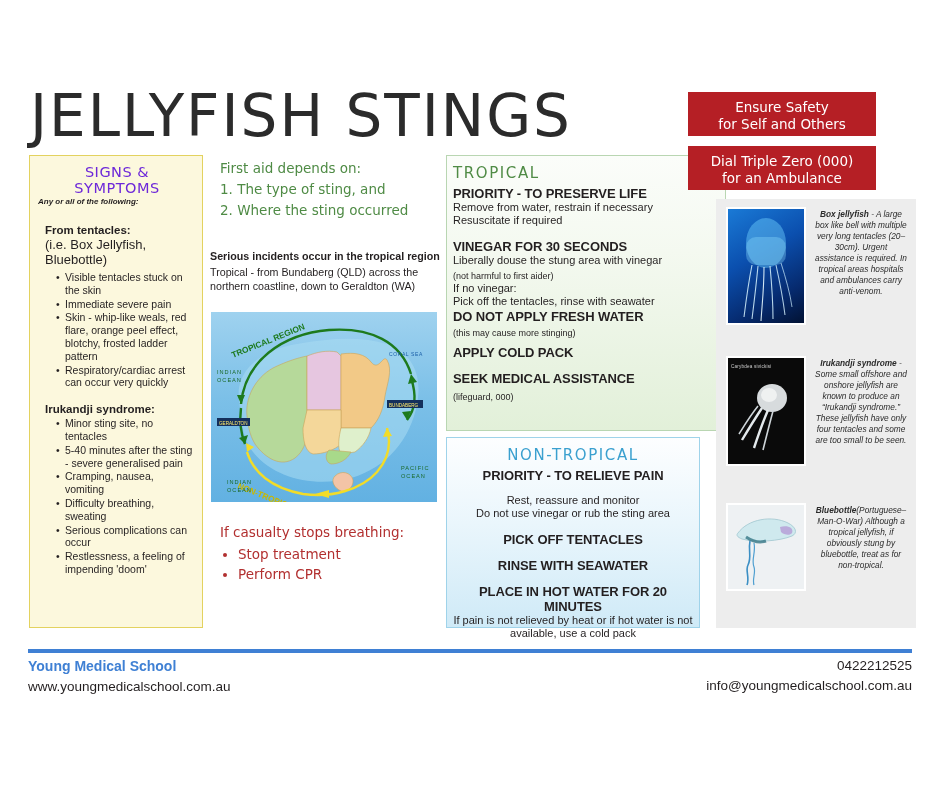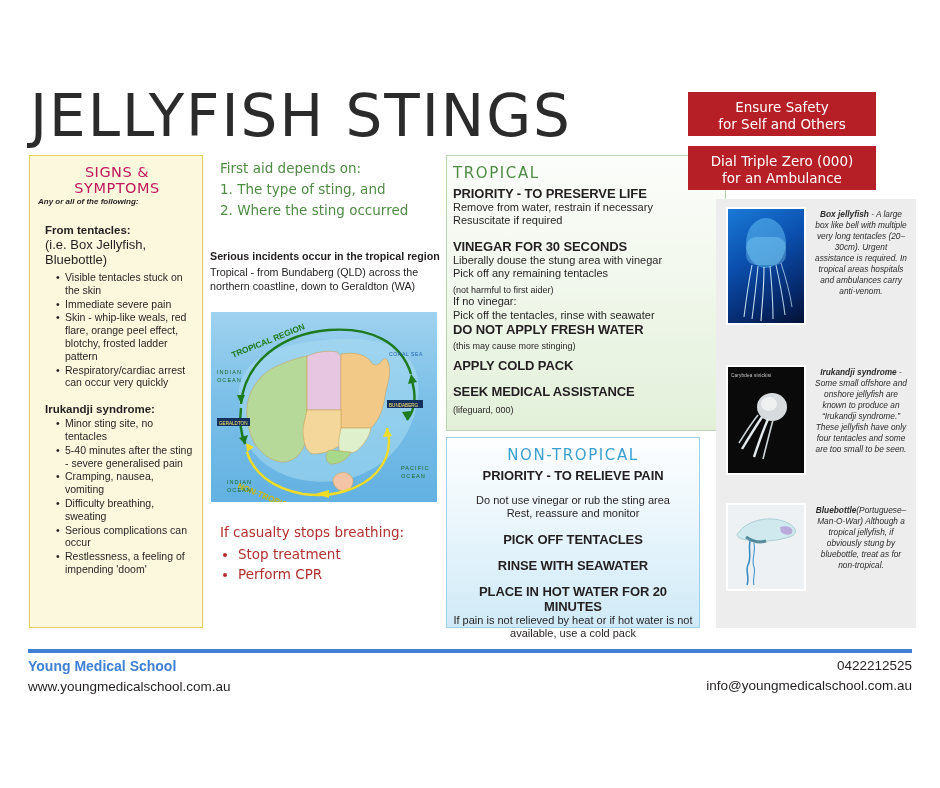--- a/index.html
+++ b/index.html
@@ -21,21 +21,21 @@
     white-space:nowrap;
   }
 
   
   .signs-box{
     position:absolute;left:29px;top:155px;width:174px;height:473px;
     background:#fcf8dd;border:1px solid #e3d25f;box-sizing:border-box;
     padding:6px 9px 6px 11px;
   }
   .signs-title{
-    font-size:14.5px;color:#be185d;letter-spacing:.5px;
+    font-size:14.5px;color:#6d28d9;letter-spacing:.5px;
     font-family:"DejaVu Sans", sans-serif;text-align:center;margin:2px 0 0 0;
   }
   .signs-sub{font-size:8px;font-style:italic;font-weight:bold;margin:1px 0 0 -3px;color:#231f20;}
   .sec-head{font-size:11.5px;font-weight:bold;margin:18px 0 0 4px;}
   .sec-head.tight{margin-top:14px;}
   .sec-note{font-size:13px;margin:1px 0 4px 4px;}
   ul.bl{margin:2px 0 0 0;padding:0 0 0 16px;list-style:none;}
   ul.bl li{font-size:10.5px;line-height:1.22;margin-bottom:1px;position:relative;padding-left:8px;text-indent:0;}
   ul.bl li:before{content:"\2022";position:absolute;left:-1px;top:0;}
 
@@ -88,21 +88,21 @@
   }
   #banner-safety{top:92px;height:44px;}
   #banner-ambulance{top:146px;height:44px;}
 
   .gray-panel{
     position:absolute;left:716px;top:199px;width:200px;height:429px;
     background:#ededed;
   }
   .jrow{position:absolute;left:726px;width:182px;display:flex;gap:8px;}
   #jrow-0{top:207px;}
-  #jrow-1{top:365px;}
+  #jrow-1{top:356px;}
   #jrow-2{top:503px;}
   .jphoto{width:80px;flex:0 0 80px;border:2px solid #fff;box-sizing:border-box;position:relative;overflow:hidden;}
   #photo-box{height:118px;background:linear-gradient(150deg,#1a7ad6 0%,#0b4fae 40%,#062a6e 75%,#021233 100%);}
   #photo-iru{height:110px;background:#0a0a0a;}
   #photo-blue{height:88px;background:#eef1f3;}
   .jtext{
     font-size:8.3px;line-height:1.32;font-style:italic;text-align:center;
     color:#2b2b2b;flex:1;padding-top:2px;
   }
   .jtext b{font-style:italic;}
@@ -229,43 +229,42 @@
 
   <div class="trop-box">
     <div class="box-title tt-green">TROPICAL</div>
     <div class="sp4"></div>
     <div class="big">PRIORITY - TO PRESERVE LIFE</div>
     <div class="med">Remove from water, restrain if necessary</div>
     <div class="med">Resuscitate if required</div>
     <div class="sp10"></div>
     <div class="big">VINEGAR FOR 30 SECONDS</div>
     <div class="med">Liberally douse the stung area with vinegar</div>
-    <div class="med">Pick off any remaining tentacles</div>
     <div class="sp4"></div>
     <div class="small">(not harmful to first aider)</div>
     <div class="med">If no vinegar:</div>
     <div class="med">Pick off the tentacles, rinse with seawater</div>
     <div class="big">DO NOT APPLY FRESH WATER</div>
     <div class="sp4"></div>
     <div class="small">(this may cause more stinging)</div>
     <div class="sp6"></div>
     <div class="big">APPLY COLD PACK</div>
     <div class="sp10"></div>
     <div class="big">SEEK MEDICAL ASSISTANCE</div>
     <div class="sp6"></div>
     <div class="small">(lifeguard, 000)</div>
   </div>
 
   <div class="nontrop-box">
     <div class="box-title tt-blue">NON-TROPICAL</div>
     <div class="sp4"></div>
     <div class="big">PRIORITY - TO RELIEVE PAIN</div>
     <div class="sp10"></div>
+    <div class="med">Rest, reassure and monitor</div>
     <div class="med">Do not use vinegar or rub the sting area</div>
-    <div class="med">Rest, reassure and monitor</div>
     <div class="sp10"></div>
     <div class="big">PICK OFF TENTACLES</div>
     <div class="sp10"></div>
     <div class="big">RINSE WITH SEAWATER</div>
     <div class="sp10"></div>
     <div class="big">PLACE IN HOT WATER FOR 20 MINUTES</div>
     <div class="med">If pain is not relieved by heat or if hot water is not available, use a cold pack</div>
   </div>
 
   <div class="banner" id="banner-safety">

